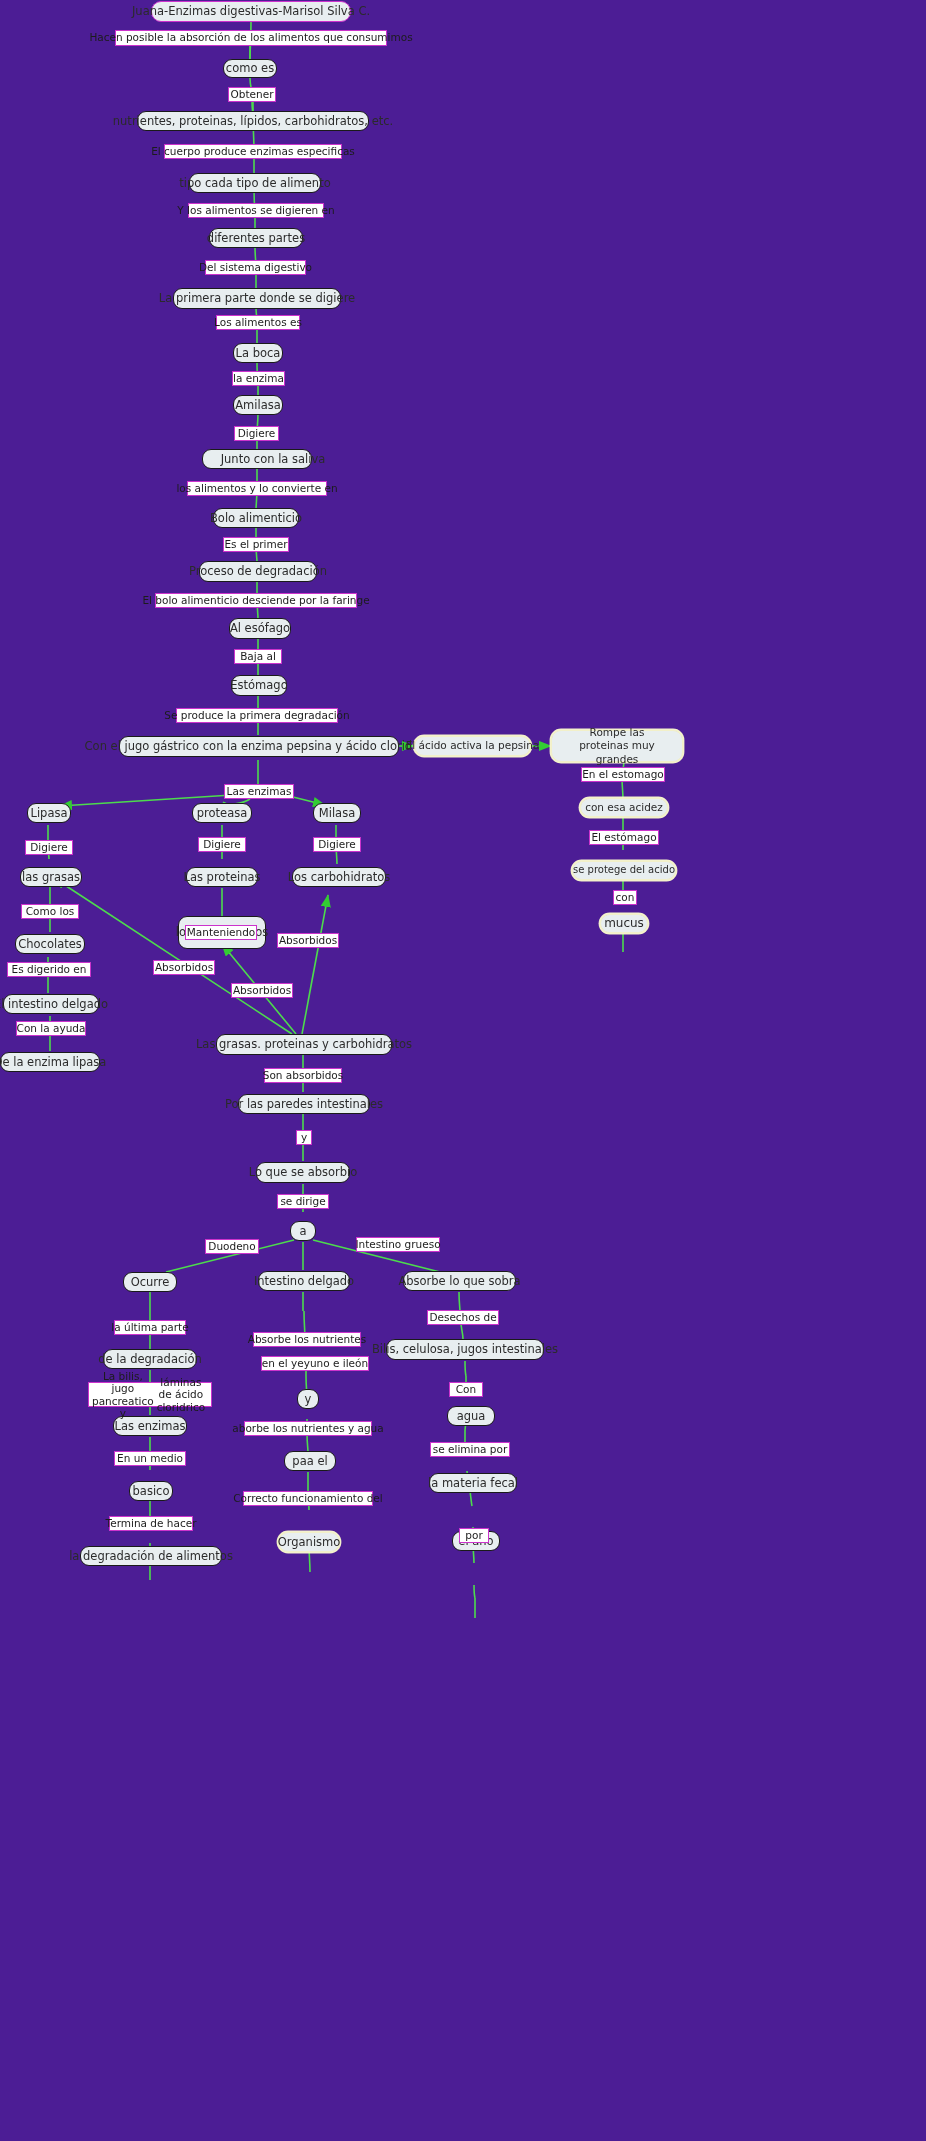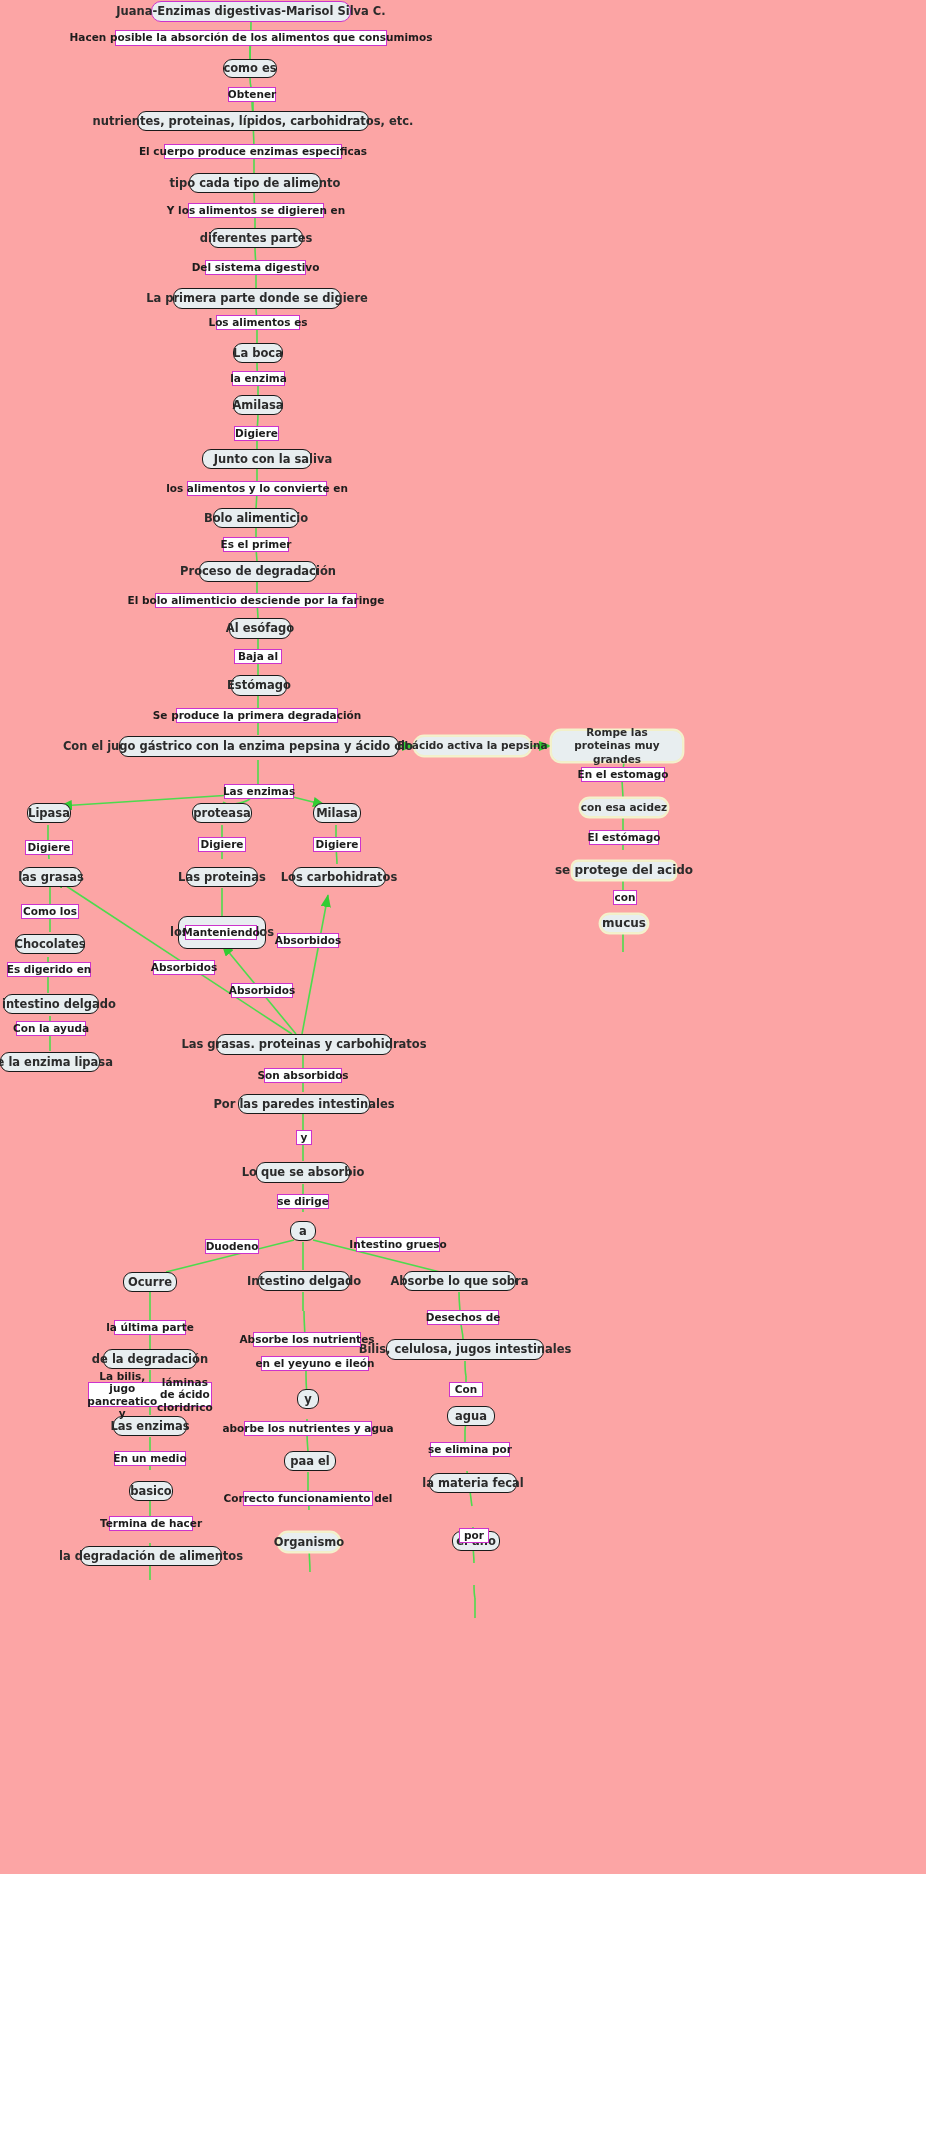--- a/index.html
+++ b/index.html
@@ -1,17 +1,17 @@
 <!DOCTYPE html>
 <html><head>
 <meta charset="utf-8">
 <style>
   html,body{margin:0;padding:0;background:#ffffff;}
   body{font-family:"DejaVu Sans","Liberation Sans",sans-serif;}
-  #canvas{position:relative;width:926px;height:1874px;background:#fca5a5;overflow:hidden;font-weight:bold;}
+  #canvas{position:relative;width:926px;height:2141px;background:#4c1d95;overflow:hidden;}
   svg.links{position:absolute;left:0;top:0;width:926px;height:2141px;pointer-events:none;}
 
   
   .node{
     position:absolute;
     box-sizing:border-box;
     background:#e8eef0;
     border:1.4px solid #1a1a1a;
     border-radius:9px;
     color:#2b2b2b;
@@ -242,21 +242,21 @@
       <div>Rompe las</div>
       <div>proteinas muy grandes</div>
     </div>
 
   <div class="lbl" style="left:581px;top:767px;width:84px;height:15px;">En el estomago</div>
 
   <div class="node soft" style="left:580px;top:798px;width:88px;height:19px;font-size:10.5px;">con esa acidez</div>
 
   <div class="lbl" style="left:589px;top:830px;width:70px;height:15px;">El estómago</div>
 
-  <div class="node soft" style="left:572px;top:861px;width:104px;height:19px;font-size:12px;border-radius:6px;">se protege del acido</div>
+  <div class="node soft" style="left:572px;top:861px;width:104px;height:19px;font-size:10px;">se protege del acido</div>
 
   <div class="lbl" style="left:613px;top:890px;width:24px;height:15px;">con</div>
 
   <div class="node soft" style="left:600px;top:914px;width:48px;height:19px;font-size:12px;">mucus</div>
 
   <div class="lbl" style="left:224px;top:784px;width:70px;height:15px;">Las enzimas</div>
 
   <div class="node" style="left:27px;top:803px;width:44px;height:20px;">Lipasa</div>
   <div class="node" style="left:192px;top:803px;width:60px;height:20px;">proteasa</div>
   <div class="node" style="left:313px;top:803px;width:48px;height:20px;">Milasa</div>

